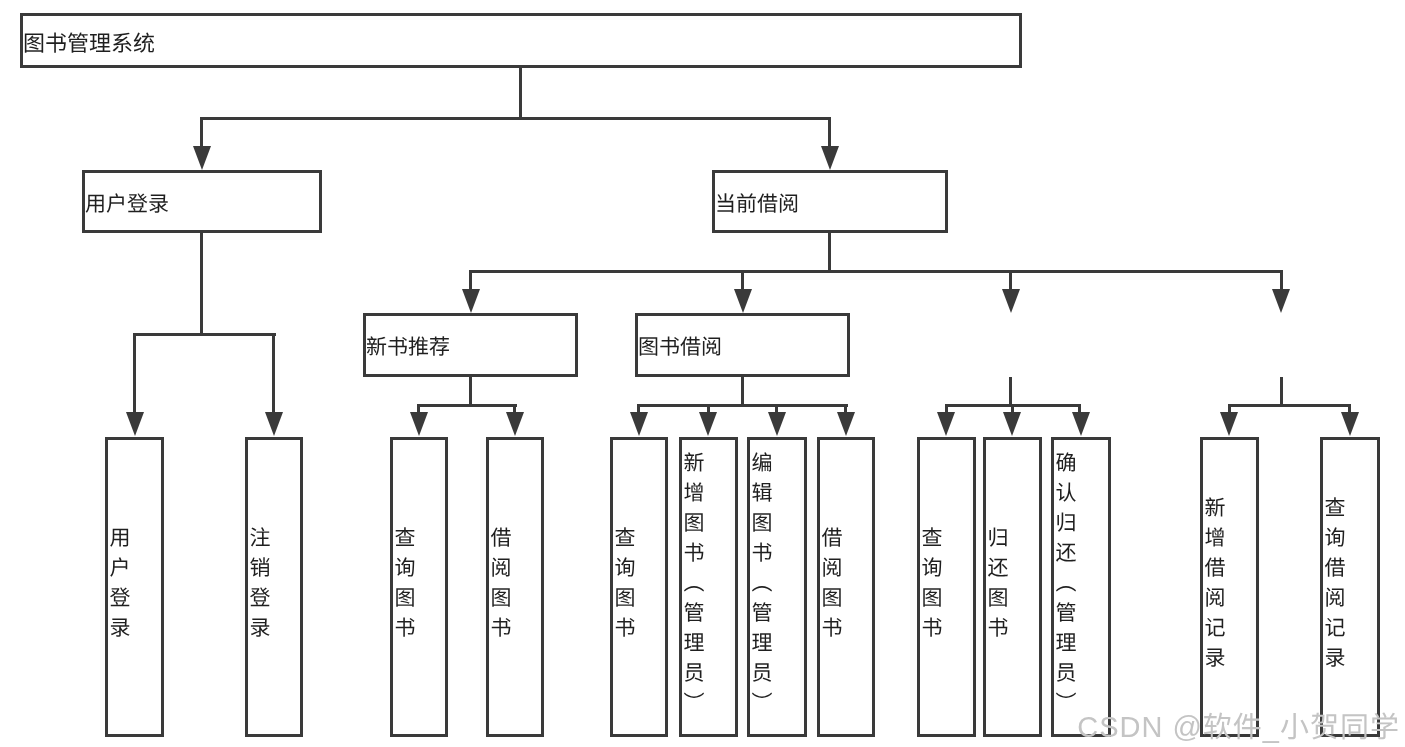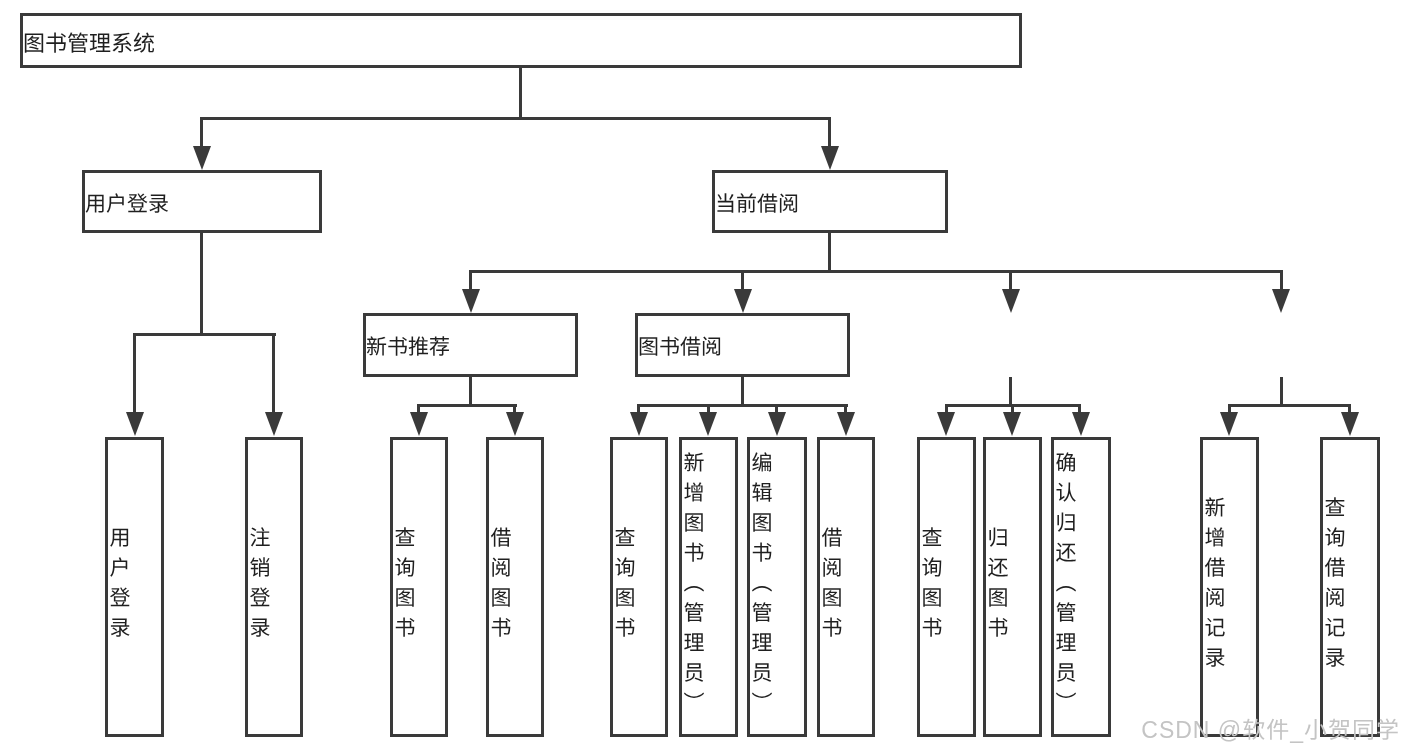--- a/index.html
+++ b/index.html
@@ -7,21 +7,21 @@
   .canvas{position:relative;width:1405px;height:747px;background:#ffffff;}
   .node{position:absolute;box-sizing:border-box;background:#ffffff;border:3px solid #3a3a3a;
         display:flex;align-items:center;color:#1f1f1f;
         font-size:21px;z-index:2;text-align:center;}
   .root-node{font-size:22px;}
   .vnode span{writing-mode:vertical-rl;text-orientation:mixed;letter-spacing:9px;line-height:1;}
   .vline{position:absolute;width:3px;background:#3a3a3a;z-index:1;}
   .hline{position:absolute;height:3px;background:#3a3a3a;z-index:1;}
   .arrow{position:absolute;width:0;height:0;border-left:9px solid transparent;
          border-right:9px solid transparent;border-top:24px solid #3a3a3a;z-index:1;}
-  .watermark{position:absolute;right:5px;bottom:2px;font-size:23px;color:#c4c4c4;
+  .watermark{position:absolute;right:5px;bottom:2px;font-size:29px;color:#c4c4c4;
              letter-spacing:1px;z-index:5;white-space:nowrap;}
 </style>
 </head>
 <body>
 
 <div class="canvas">
 
   <div class="node root-node" style="left:20px;top:13px;width:1002px;height:55px">
     <span>图书管理系统</span>
   </div>

